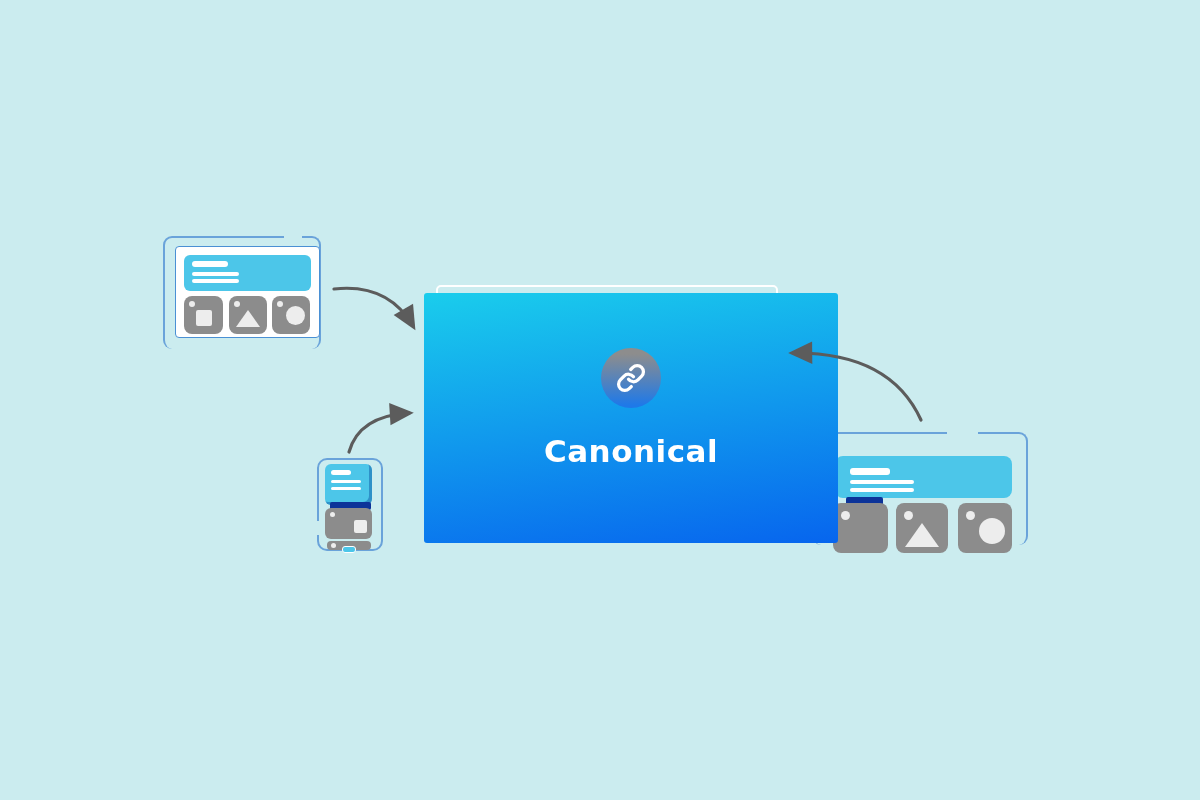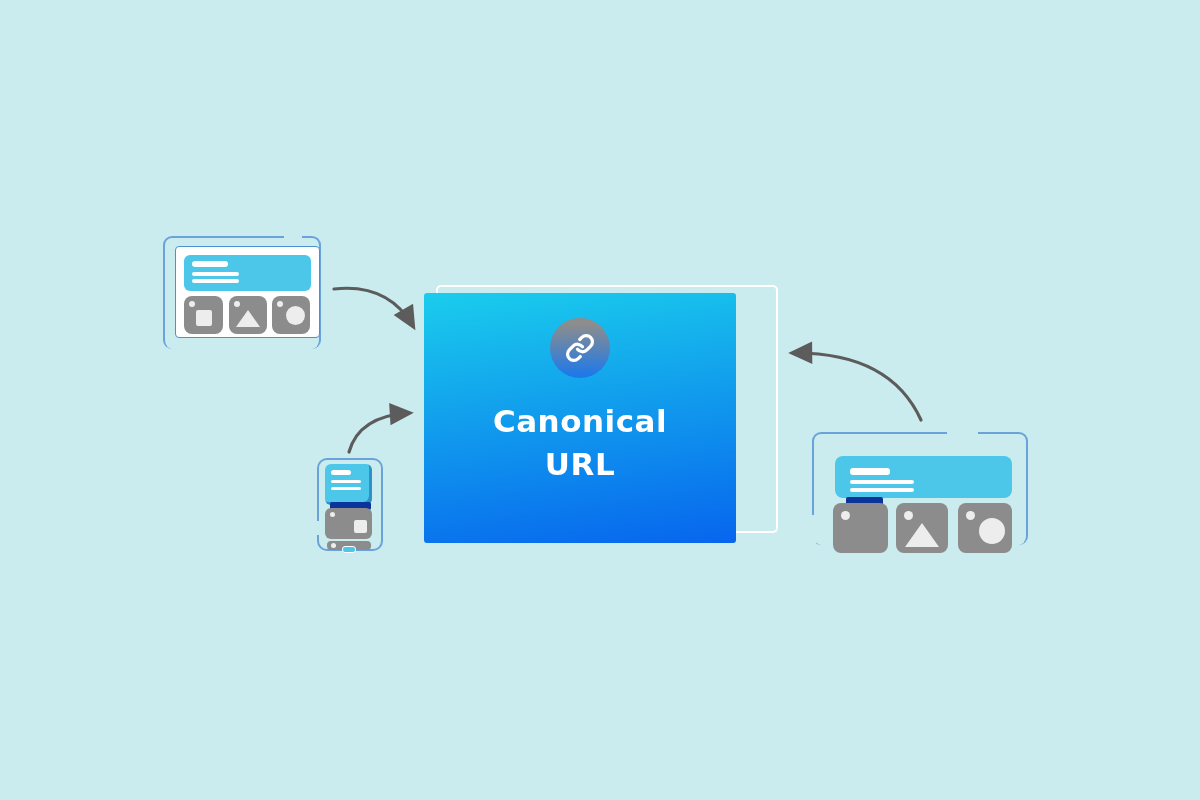--- a/index.html
+++ b/index.html
@@ -11,23 +11,23 @@
   }
   *{box-sizing:border-box;margin:0;padding:0}
   html,body{width:1200px;height:800px;overflow:hidden}
   body{background:var(--bg);font-family:"DejaVu Sans","Liberation Sans",sans-serif}
   #stage{position:relative;width:1200px;height:800px;background:var(--bg)}
   .abs{position:absolute}
 
   
   .canonical-ghost{left:436px;top:285px;width:342px;height:248px;
     border:2px solid var(--white);border-radius:5px}
-  .canonical-card{left:424px;top:293px;width:312px;height:250px;border-radius:3px;
+  .canonical-card{left:424px;top:293px;width:414px;height:250px;border-radius:3px;
     background:linear-gradient(172deg,var(--grad-top) 0%,var(--grad-bottom) 100%);
-    display:flex;flex-direction:column;align-items:center;padding-top:25px}
+    display:flex;flex-direction:column;align-items:center;padding-top:55px}
   .link-circle{width:60px;height:60px;border-radius:50%;
     background:linear-gradient(180deg,var(--circle-top) 10%,var(--circle-bottom) 95%);
     display:flex;align-items:center;justify-content:center;margin-bottom:22px}
   .link-circle svg{width:30px;height:30px;stroke:var(--white);fill:none;
     stroke-width:2.6;stroke-linecap:round;stroke-linejoin:round}
   .canonical-title{color:var(--white);font-weight:700;font-size:31px;
     line-height:43px;letter-spacing:.5px;text-align:center}
 
   
   .ghost-outline{border:2px solid var(--outline);border-radius:9px;border-bottom:none}
@@ -141,21 +141,20 @@
   <div class="abs canonical-ghost"></div>
   <div class="abs canonical-card">
     <div class="link-circle">
       <svg viewBox="0 0 24 24">
         <path d="M10 13a5 5 0 0 0 7.54.54l3-3a5 5 0 0 0-7.07-7.07l-1.72 1.71"></path>
         <path d="M14 11a5 5 0 0 0-7.54-.54l-3 3a5 5 0 0 0 7.07 7.07l1.71-1.71"></path>
       </svg>
     </div>
     <div class="canonical-title">
       <div>Canonical</div>
-      <div>URL</div>
     </div>
   </div>
 
   <svg id="arrows" class="abs">
     <defs>
       <marker id="arrowhead" markerWidth="9" markerHeight="9" refX="6.5" refY="4" orient="auto">
         <path d="M0.5,0.5 L8,4 L0.5,7.5 Z"></path>
       </marker>
     </defs>
     <path class="shaft" d="M334,289 Q388,283 413,326" marker-end="url(#arrowhead)"></path>

